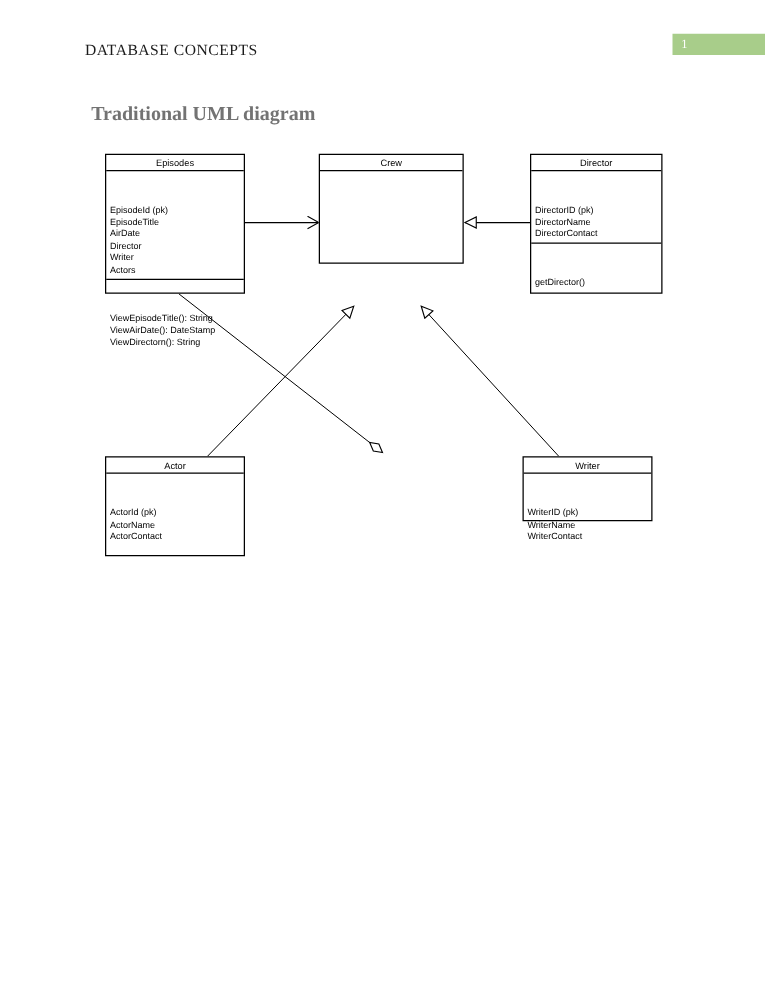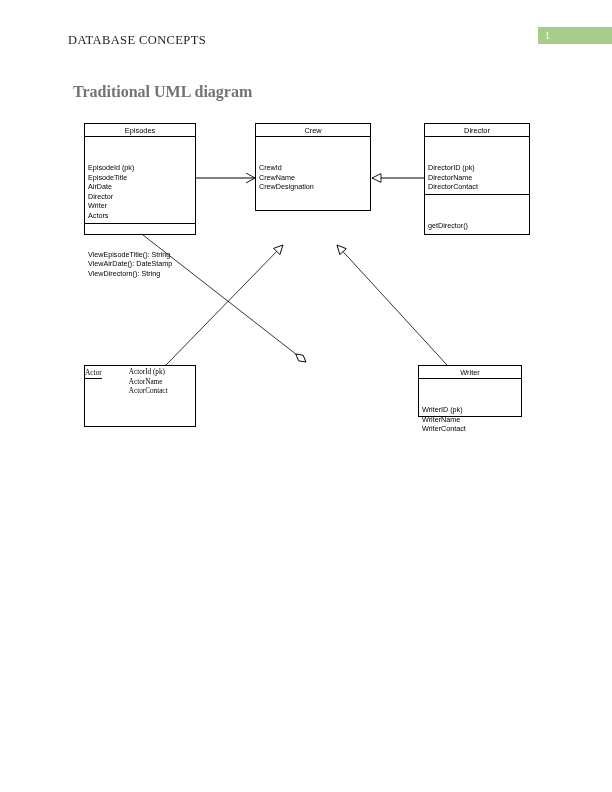--- a/index.html
+++ b/index.html
@@ -161,42 +161,37 @@
       </div>
       <div class="uml-compartment">
         <div>ViewEpisodeTitle(): String</div>
         <div>ViewAirDate(): DateStamp</div>
         <div>ViewDirectorn(): String</div>
       </div>
     </div>
 
     <div class="uml-class" style="left:255px; top:123px; width:116px; height:88px; display:flex; flex-direction:column;">
       <div class="uml-title">Crew</div>
-      <div class="uml-compartment">
-        <div>CrewId</div>
-        <div>CrewName</div>
-        <div>CrewDesignation</div>
-      </div>
       <div class="uml-spacer"></div>
     </div>
 
     <div class="uml-class" style="left:424px; top:123px; width:106px; height:112px; display:flex; flex-direction:column;">
       <div class="uml-title">Director</div>
       <div class="uml-compartment bordered">
         <div>DirectorID (pk)</div>
         <div>DirectorName</div>
         <div>DirectorContact</div>
       </div>
       <div class="uml-compartment">
         <div>getDirector()</div>
       </div>
       <div class="uml-spacer"></div>
     </div>
 
-    <div class="uml-class" style="left:84px; top:365px; width:112px; height:62px; display:flex; flex-direction:row;font-family:Liberation Serif, serif;">
+    <div class="uml-class" style="left:84px; top:365px; width:112px; height:80px; display:flex; flex-direction:column;">
       <div class="uml-title">Actor</div>
       <div class="uml-compartment">
         <div>ActorId (pk)</div>
         <div>ActorName</div>
         <div>ActorContact</div>
       </div>
       <div class="uml-spacer"></div>
     </div>
 
 

